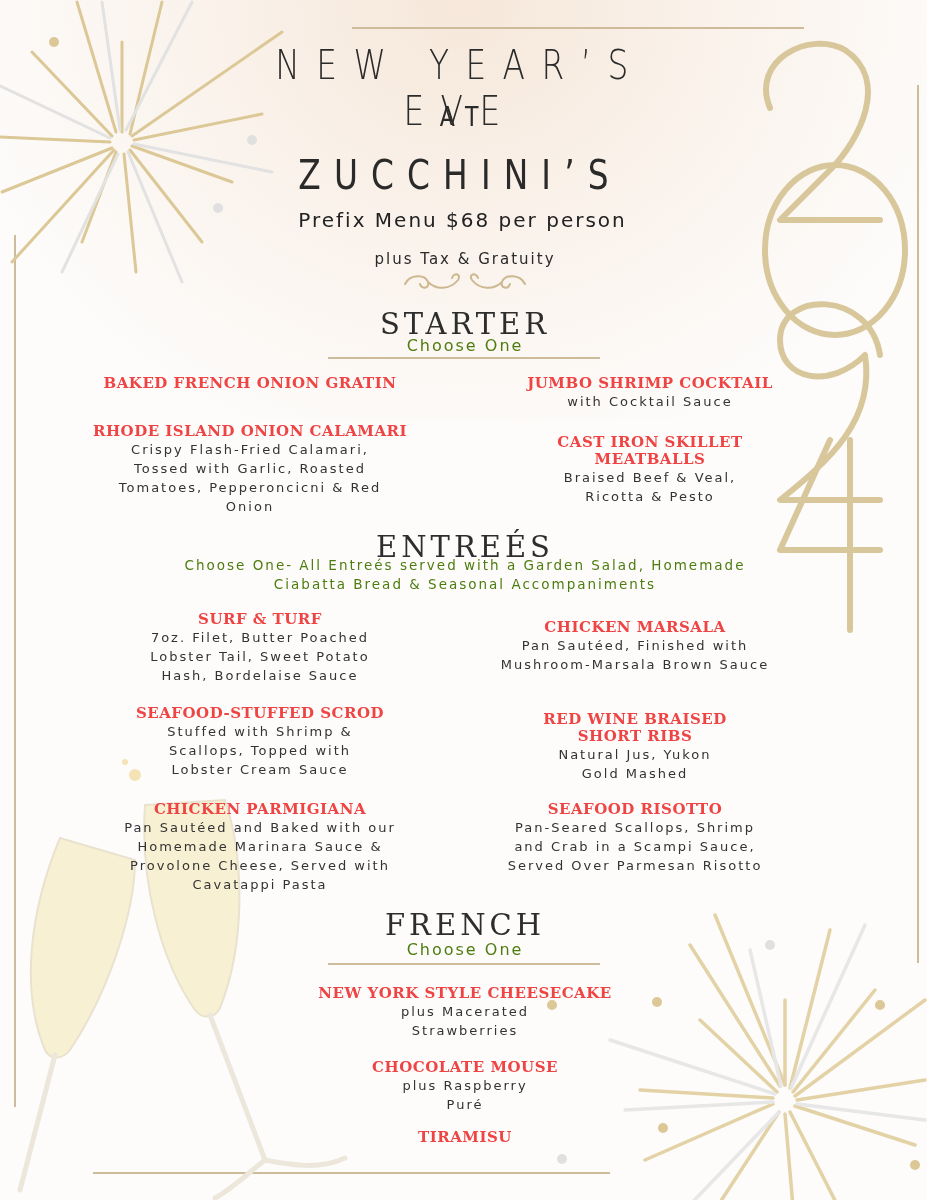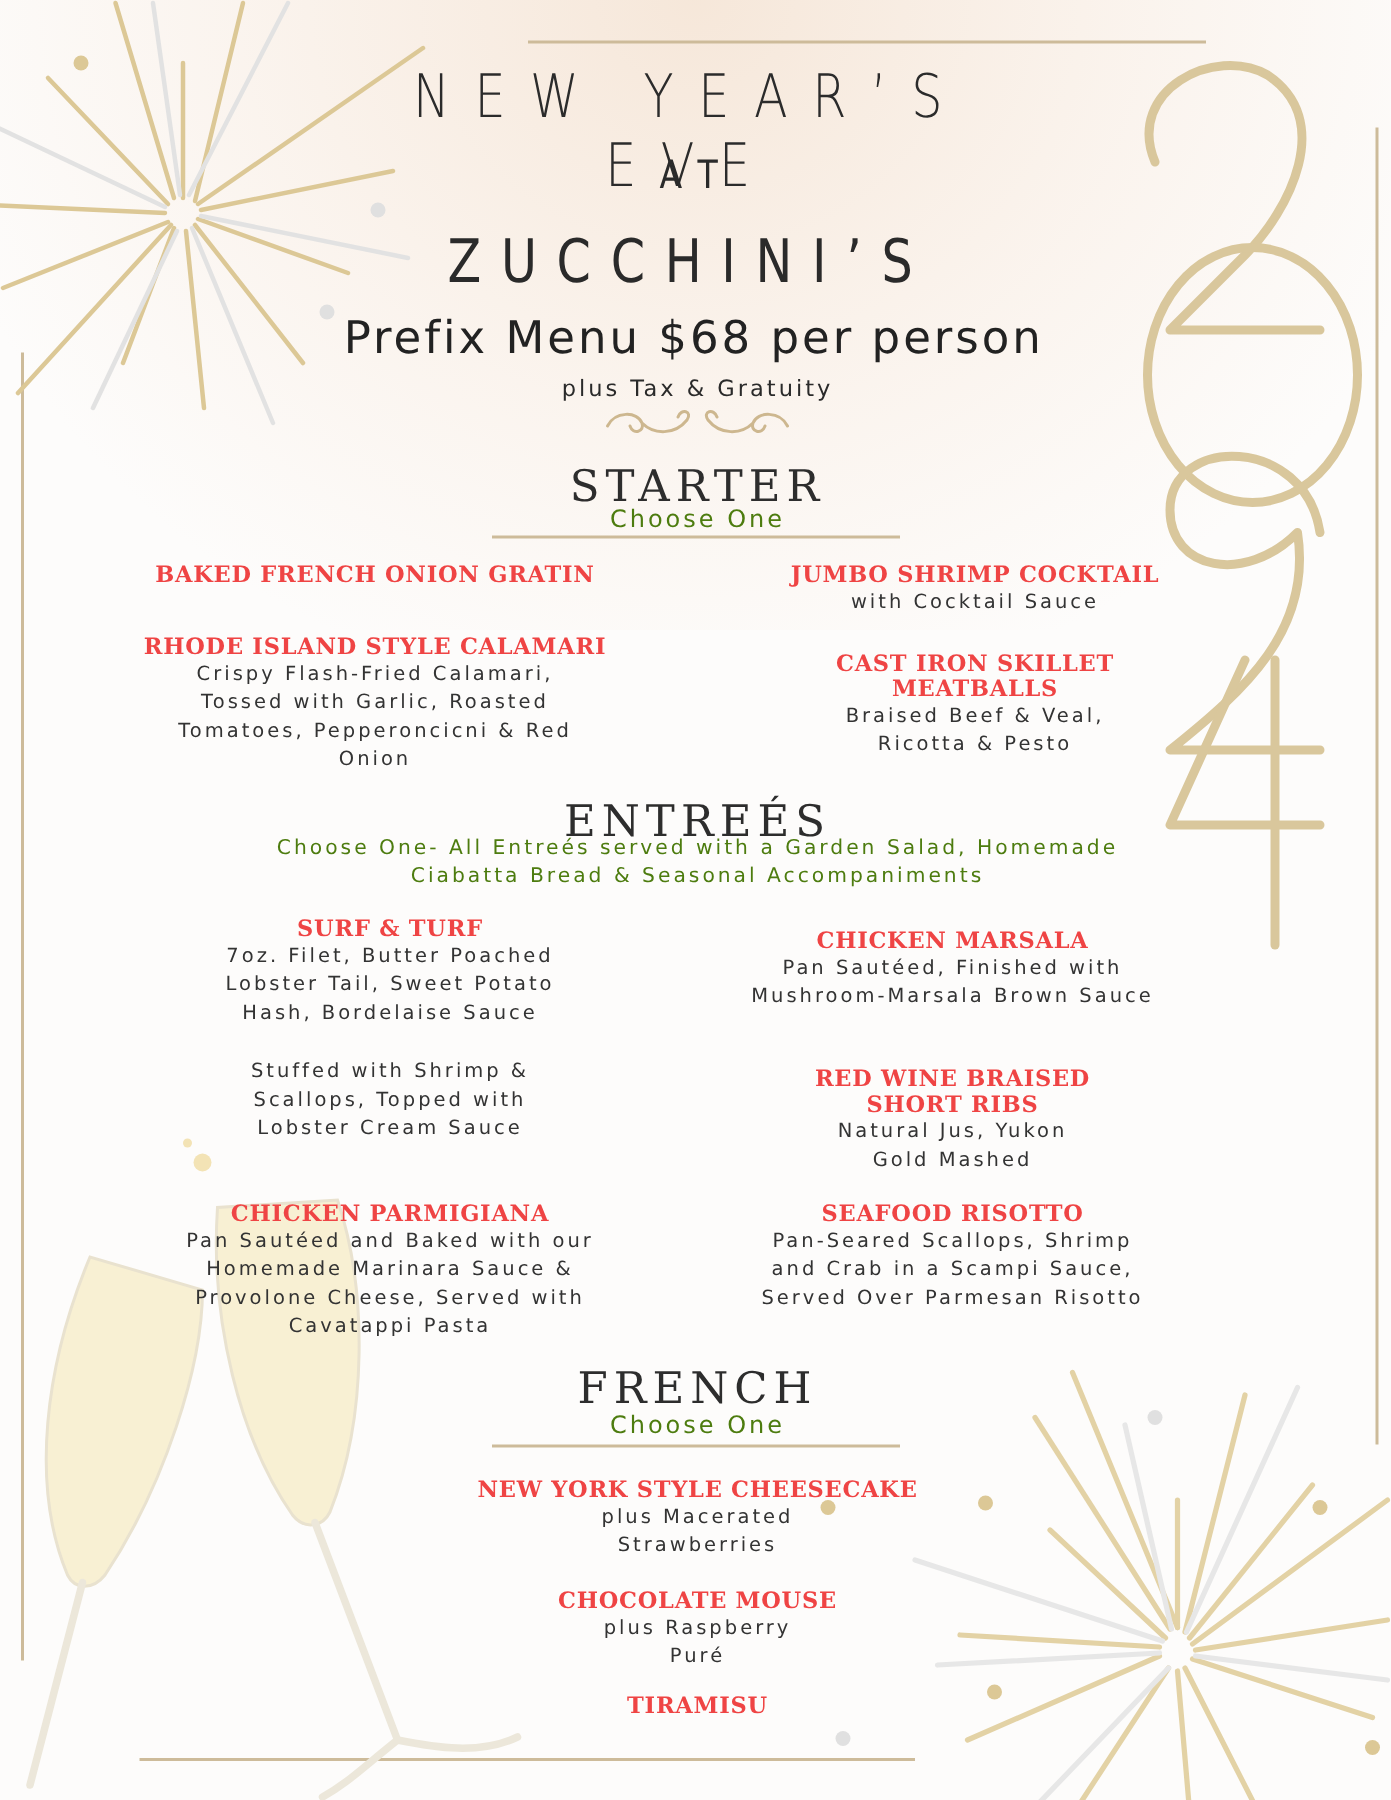--- a/index.html
+++ b/index.html
@@ -14,21 +14,21 @@
     background:
       radial-gradient(ellipse at 50% 0%, rgba(240,214,190,0.55) 0%, rgba(246,228,212,0.35) 45%, rgba(255,255,255,0) 80%);
     pointer-events: none;
   }
   .frame-line { position: absolute; background: #cdbb9a; }
   .abs { position: absolute; }
 
   .title1 { left: 150px; top: 42px; width: 620px; font-size: 40px; font-weight: 300; letter-spacing: 20px; color: #2b2b2b; text-align: center; font-family: "DejaVu Sans", sans-serif; transform: scaleX(0.82); transform-origin: center; }
   .title-at { left: 380px; top: 102px; width: 170px; font-size: 26px; letter-spacing: 14px; text-align: center; transform: scaleX(0.85); }
   .title2 { left: 220px; top: 152px; width: 480px; font-size: 40px; letter-spacing: 16px; text-align: center; transform: scaleX(0.82); }
-  .subtitle { left: 180px; top: 208px; width: 565px; font-size: 30px; letter-spacing: 2px; text-align: center; color:#222; }
+  .subtitle { left: 180px; top: 208px; width: 565px; font-size: 20px; letter-spacing: 2px; text-align: center; color:#222; }
   .subnote { left: 280px; top: 250px; width: 370px; font-size: 15px; letter-spacing: 2px; text-align: center; }
 
   .section-title { font-family: "DejaVu Serif", serif; font-size: 29px; letter-spacing: 4px; color: #2d2d2d; text-align: center; }
   .choose { font-size: 16px; letter-spacing: 2px; text-align: center; color:#4d7c0f; }
   .rule { position: absolute; height: 1.5px; background: #cdbb9a; }
 
   .item { position: absolute; text-align: center; }
   .item .name { font-family: "DejaVu Serif", serif; font-size: 15px; font-weight: 600; letter-spacing: 0.5px; color: #ef4444; line-height: 17px; }
   .item .desc { font-size: 13px; letter-spacing: 2px; line-height: 19px; color: #333; }
 
@@ -145,40 +145,41 @@
 </svg>
 
 <div class="abs section-title" style="left:330px; top:307px; width:270px;">STARTER</div>
 <div class="abs choose" style="left:330px; top:336px; width:270px;">Choose One</div>
 <div class="rule" style="left:328px; top:357px; width:272px;"></div>
 
 <div class="item" style="left:60px; top:375px; width:380px;">
   <div class="name">BAKED FRENCH ONION GRATIN</div>
 </div>
 <div class="item" style="left:60px; top:423px; width:320px; margin-left:30px;">
-  <div class="name" style="white-space:nowrap; margin-left:-30px; margin-right:-30px;">RHODE ISLAND STYLE CALAMARI</div>
+  <div class="name" style="white-space:nowrap; margin-left:-30px; margin-right:-30px;">RHODE ISLAND ONION CALAMARI</div>
   <div class="desc" style="padding:0 20px;">Crispy Flash-Fried Calamari, Tossed with Garlic, Roasted Tomatoes, Pepperoncicni &amp; Red Onion</div>
 </div>
 <div class="item" style="left:490px; top:375px; width:320px;">
   <div class="name">JUMBO SHRIMP COCKTAIL</div>
   <div class="desc">with Cocktail Sauce</div>
 </div>
 <div class="item" style="left:520px; top:434px; width:260px;">
   <div class="name" style="padding:0 20px;">CAST IRON SKILLET MEATBALLS</div>
   <div class="desc" style="padding:0 20px;">Braised Beef &amp; Veal, Ricotta &amp; Pesto</div>
 </div>
 
 <div class="abs section-title" style="left:300px; top:530px; width:330px;">ENTREÉS</div>
 <div class="abs choose" style="left:150px; top:556px; width:630px; font-size:13.5px; line-height:19px;">Choose One- All Entreés served with a Garden Salad, Homemade Ciabatta Bread &amp; Seasonal Accompaniments</div>
 
 <div class="item" style="left:100px; top:611px; width:320px;">
   <div class="name">SURF &amp; TURF</div>
   <div class="desc" style="padding:0 28px;">7oz. Filet, Butter Poached Lobster Tail, Sweet Potato Hash, Bordelaise Sauce</div>
 </div>
 <div class="item" style="left:100px; top:705px; width:320px;">
+  <div class="name">SEAFOOD-STUFFED SCROD</div>
   <div class="desc" style="padding:0 40px;">Stuffed with Shrimp &amp; Scallops, Topped with Lobster Cream Sauce</div>
 </div>
 <div class="item" style="left:100px; top:801px; width:320px;">
   <div class="name">CHICKEN PARMIGIANA</div>
   <div class="desc">Pan Sautéed and Baked with our Homemade Marinara Sauce &amp; Provolone Cheese, Served with Cavatappi Pasta</div>
 </div>
 
 <div class="item" style="left:490px; top:619px; width:290px;">
   <div class="name">CHICKEN MARSALA</div>
   <div class="desc">Pan Sautéed, Finished with Mushroom-Marsala Brown Sauce</div>

